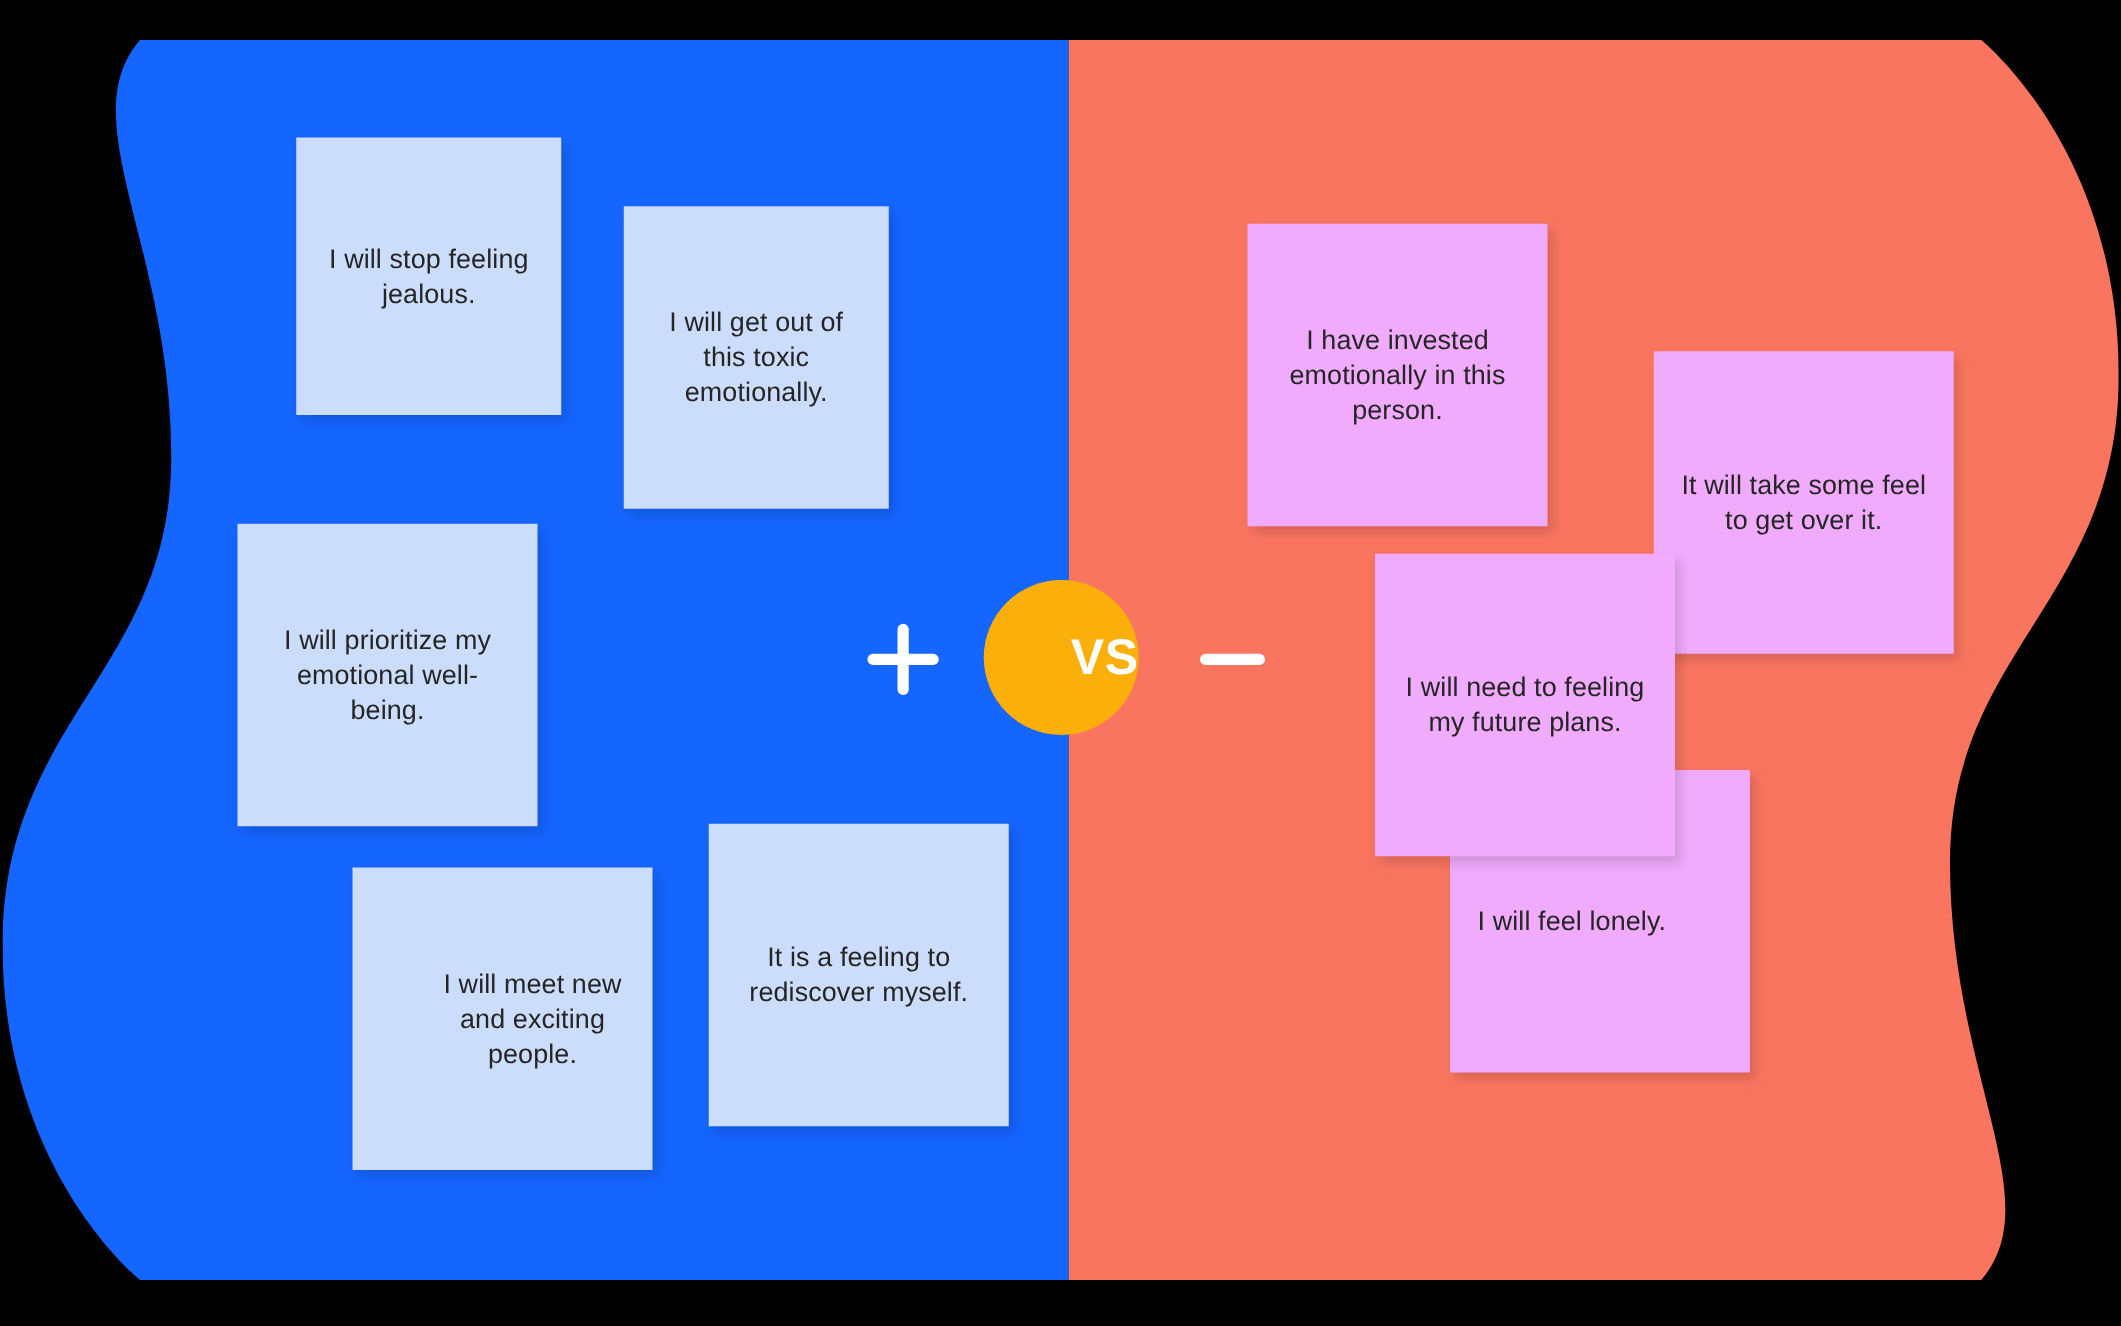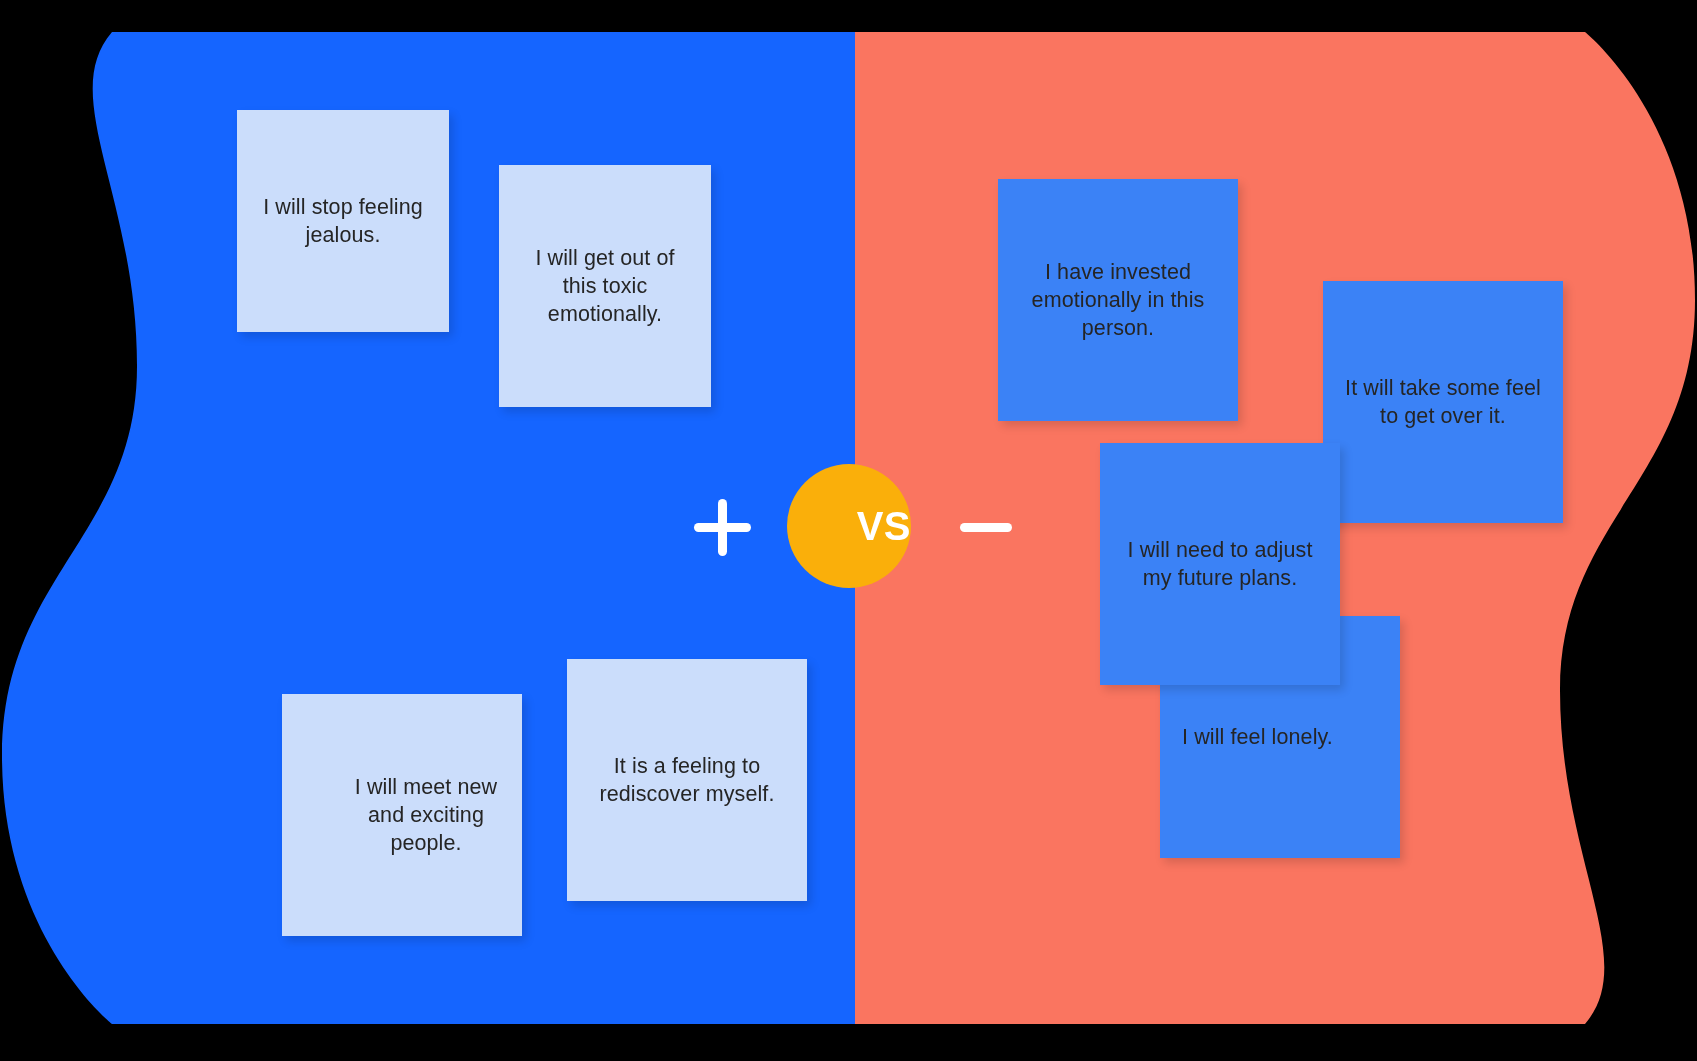--- a/index.html
+++ b/index.html
@@ -34,21 +34,21 @@
   }
   .note-text {
     padding:0 22px;
     font-size:21.5px;
     line-height:28px;
     color:#252525;
     letter-spacing:0.1px;
     white-space:pre-line;
   }
   .note.pros { background:#CBDDFB; }
-  .note.cons { background:#3b82f6; }
+  .note.cons { background:#f0abfc; }
 
   
   .sign {
     position:absolute;
     background:#FFFFFF;
   }
   #plus-h {
     left:694px; top:523px;
     width:57px; height:9px;
     border-radius:5px;
@@ -109,20 +109,23 @@
   <div id="notes-layer">
 
     <div class="note pros" style="left:222px; top:110px; width:212px; height:222px;">
       <span class="note-text">I will stop feeling jealous.</span>
     </div>
 
     <div class="note pros" style="left:484px; top:165px; width:212px; height:242px;">
       <span class="note-text">I will get out of this toxic emotionally.</span>
     </div>
 
+    <div class="note pros" style="left:175px; top:419px; width:240px; height:242px;">
+      <span class="note-text">I will prioritize my emotional well-being.</span>
+    </div>
 
     <div class="note pros" style="left:267px; top:694px; width:240px; height:242px;padding-left:48px;">
       <span class="note-text">I will meet new and exciting people.</span>
     </div>
 
     <div class="note pros" style="left:552px; top:659px; width:240px; height:242px;">
       <span class="note-text">It is a feeling to rediscover myself.</span>
     </div>
 
     <div class="note cons" style="left:983px; top:179px; width:240px; height:242px;">
@@ -131,21 +134,21 @@
 
     <div class="note cons" style="left:1308px; top:281px; width:240px; height:242px;">
       <span class="note-text">It will take some feel to get over it.</span>
     </div>
 
     <div class="note cons" style="left:1145px; top:616px; width:240px; height:242px;">
       <span class="note-text">I will feel lonely.</span>
     </div>
 
     <div class="note cons" style="left:1085px; top:443px; width:240px; height:242px;">
-      <span class="note-text">I will need to adjust my future plans.</span>
+      <span class="note-text">I will need to feeling my future plans.</span>
     </div>
 
   </div>
 
   <div class="sign" id="plus-h"></div>
   <div class="sign" id="plus-v"></div>
   <div class="sign" id="minus-h"></div>
 
   <div id="vs-badge">
     <span id="vs-label">VS</span>

